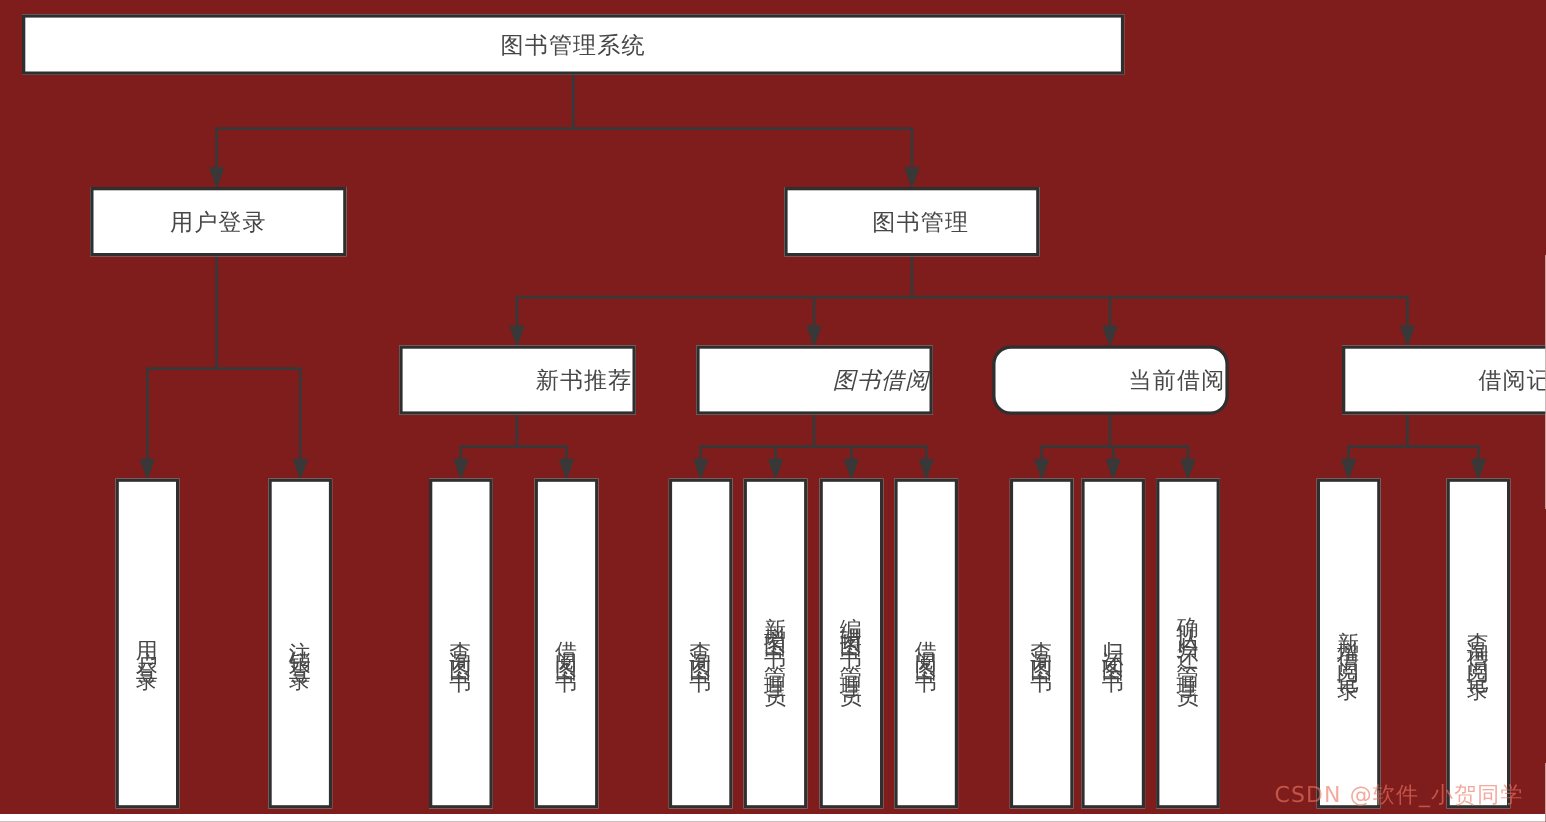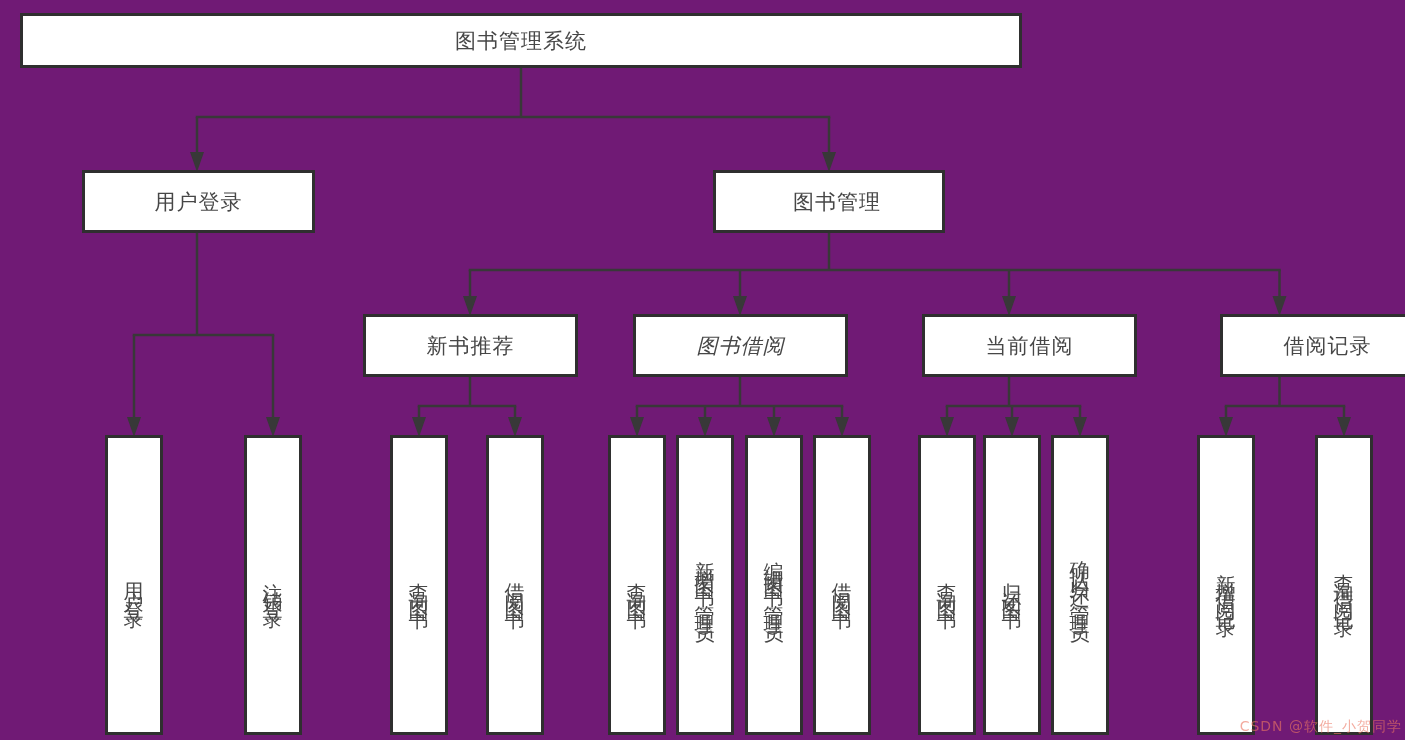--- a/index.html
+++ b/index.html
@@ -1,19 +1,19 @@
 <!DOCTYPE html>
 <html><head>
 <meta charset="utf-8">
 <style>
   html,body{margin:0;padding:0;background:#ffffff;}
   #canvas{
     position:relative;
     width:1405px;height:740px;
-    background:#701a75;
+    background:#7f1d1d;
     font-family:"DejaVu Sans","Liberation Sans",sans-serif;
     overflow:hidden;
   }
   #connectors{position:absolute;left:0;top:0;pointer-events:none;}
   .box{
     position:absolute;
     box-sizing:border-box;
     background:#ffffff;
     border:3px solid #2f2f2f;
     display:flex;align-items:center;justify-content:center;
@@ -24,25 +24,25 @@
   .vlabel{
     writing-mode:vertical-rl;
     text-orientation:mixed;
     font-size:20px;
     line-height:1;
     letter-spacing:9px;
     white-space:nowrap;
     color:#474747;
   }
   .lvl2{top:170px;height:63px;}
-  .lvl3{top:314px;height:63px;width:215px;}
+  .lvl3{top:314px;height:63px;width:215px;justify-content:flex-end;}
   #watermark{
     position:absolute;
-    right:3px;bottom:4px;
-    font-size:14px;
+    right:20px;bottom:4px;
+    font-size:20px;
     color:rgba(235,118,98,0.62);
     letter-spacing:1px;
     white-space:nowrap;
   }
 </style>
 </head>
 <body>
 
 <div id="canvas">
 
@@ -122,21 +122,21 @@
   <div class="box lvl2" style="left:713px;width:232px;padding-left:16px;">
     <span class="hlabel">图书管理</span>
   </div>
 
   <div class="box lvl3" style="left:363px;">
     <span class="hlabel">新书推荐</span>
   </div>
   <div class="box lvl3" style="left:633px;font-style:italic;">
     <span class="hlabel">图书借阅</span>
   </div>
-  <div class="box lvl3" style="left:922px;">
+  <div class="box lvl3" style="left:902px;border-radius:17px;">
     <span class="hlabel">当前借阅</span>
   </div>
   <div class="box lvl3" style="left:1172px;margin-left:48px;">
     <span class="hlabel">借阅记录</span>
   </div>
 
   <div class="box leaf" style="left:105px;">
     <span class="vlabel">用户登录</span>
   </div>
   <div class="box leaf" style="left:244px;">

